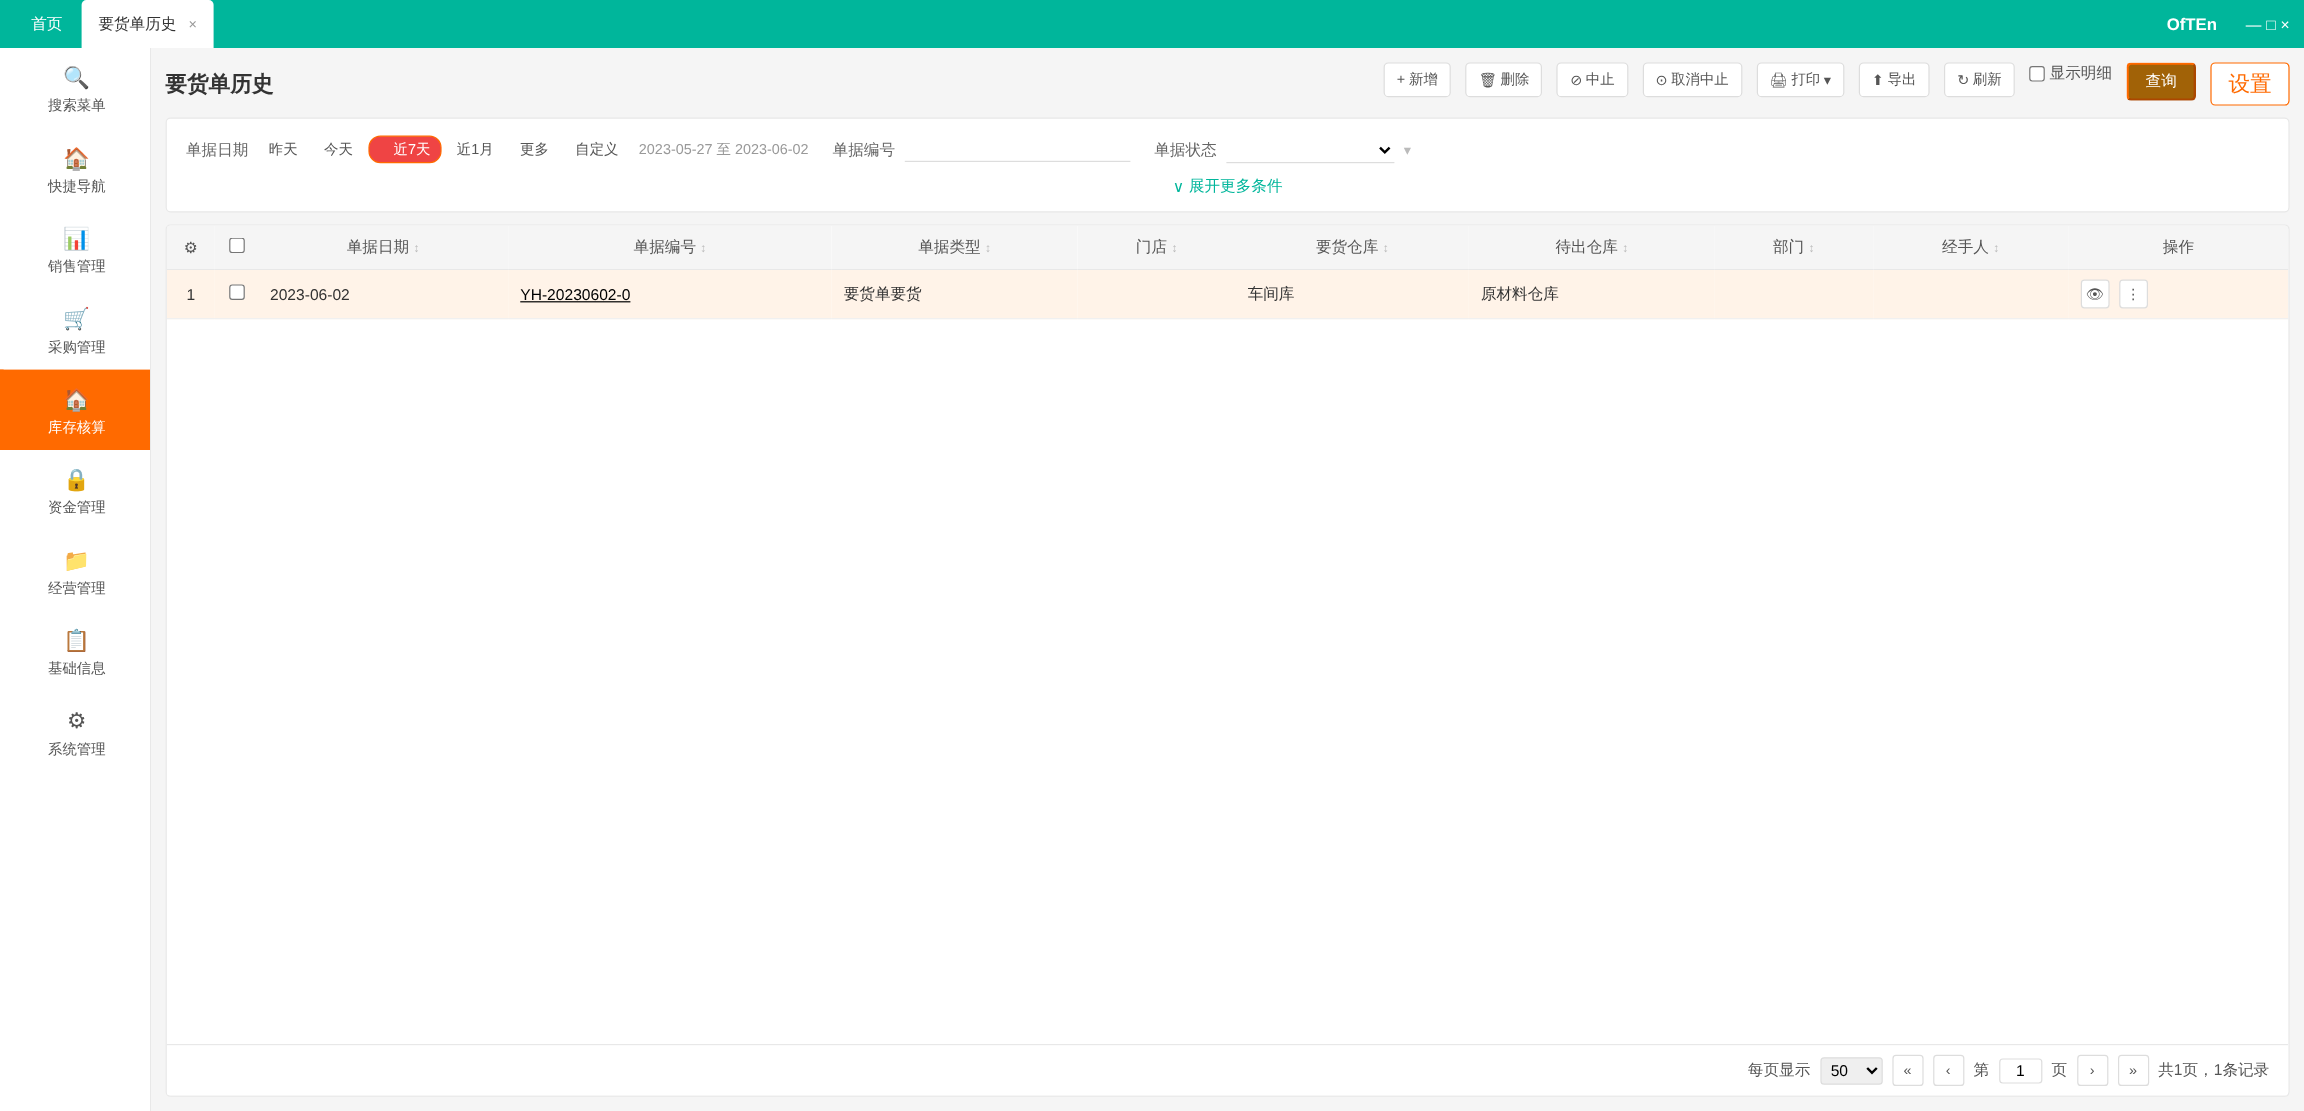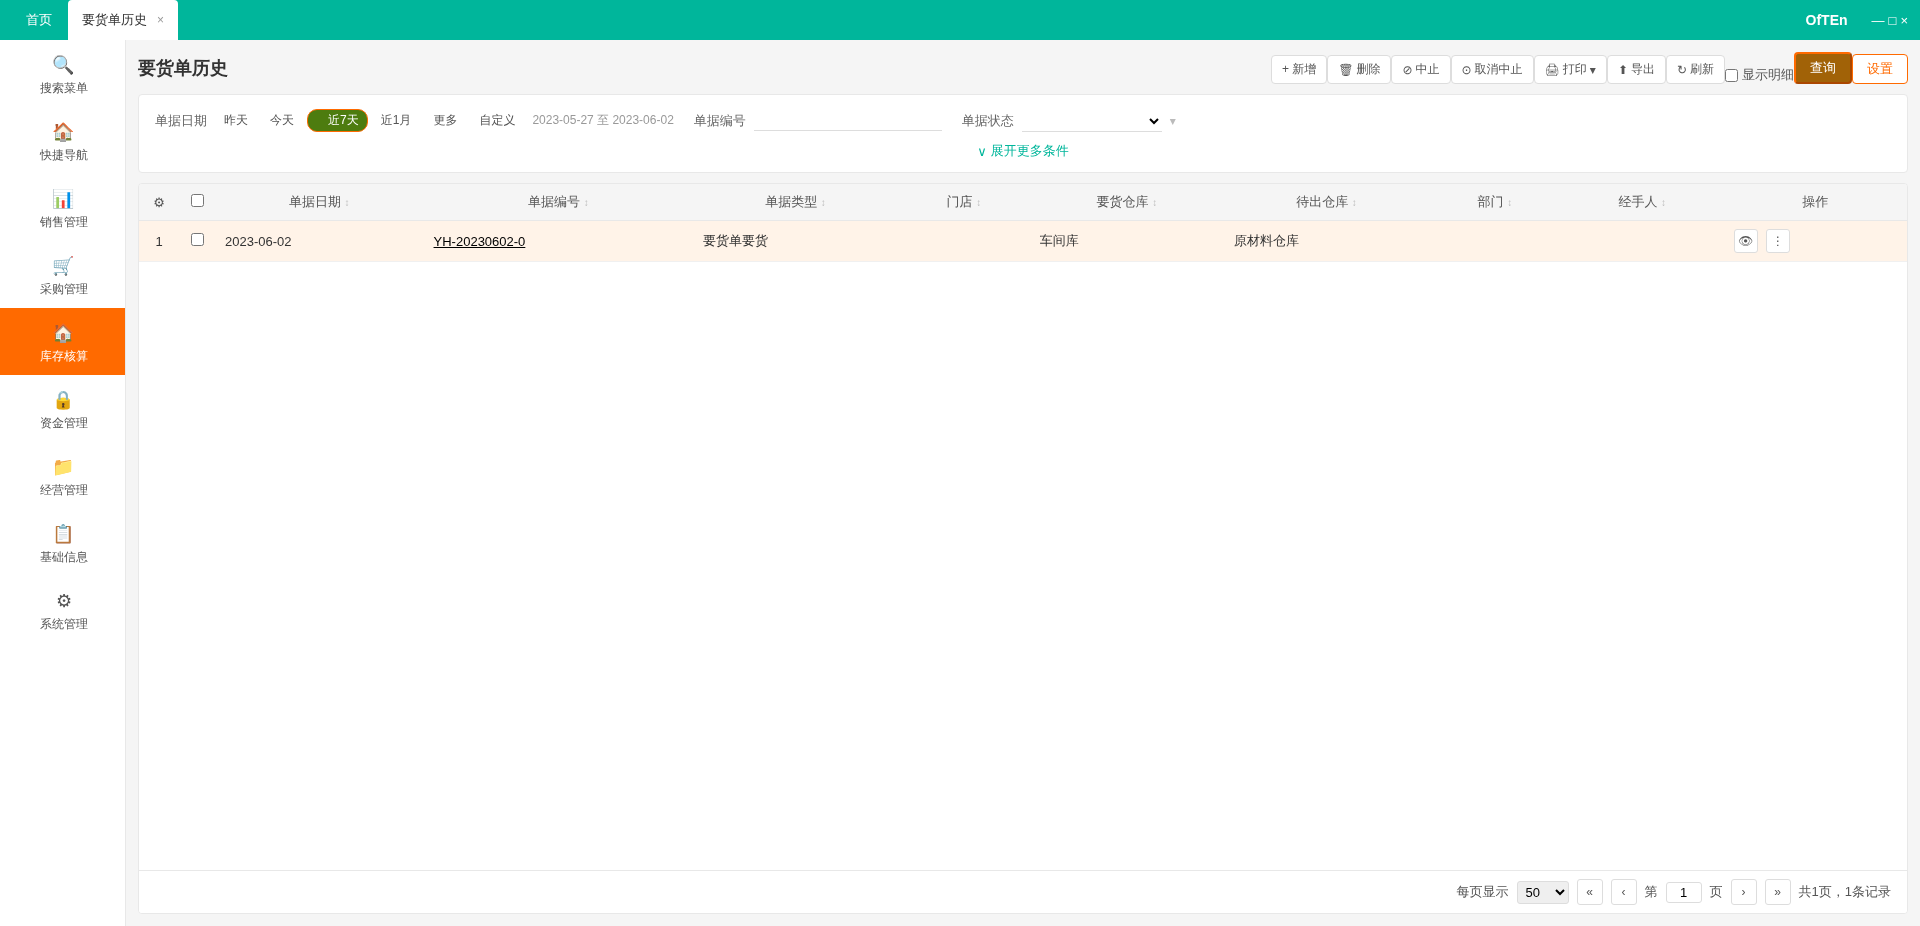--- a/index.html
+++ b/index.html
@@ -22,33 +22,33 @@
     
     .sidebar { width: 126px; background: #fff; border-right: 1px solid #e8e8e8; display: flex; flex-direction: column; flex-shrink: 0; }
     .sidebar-item { display: flex; flex-direction: column; align-items: center; padding: 14px 0 10px; cursor: pointer; color: #555; font-size: 12px; gap: 4px; border-left: 3px solid transparent; }
     .sidebar-item.active { background: #ff6a00; color: #fff; border-left-color: #ff6a00; }
     .sidebar-item .icon { font-size: 18px; }
 
     
     .content { flex: 1; display: flex; flex-direction: column; overflow: hidden; background: #f5f5f5; padding: 12px; gap: 10px; }
     .page-title { font-size: 18px; font-weight: bold; color: #333; margin-bottom: 0; }
     .page-header { display: flex; align-items: center; justify-content: space-between; }
-    .toolbar { display: flex; align-items: flex-end; gap: 0; }
+    .toolbar { display: flex; align-items: flex-start; gap: 12px; }
     .toolbar-btn { display: flex; align-items: center; gap: 3px; padding: 5px 10px; border: 1px solid #ddd; border-radius: 4px; background: #fff; cursor: pointer; font-size: 12px; color: #555; white-space: nowrap; }
     .btn-primary { background: #a16207; color: #fff; border-color: #ff6a00; border-radius: 4px; padding: 5px 14px; cursor: pointer; font-size: 13px; }
-    .btn-secondary { background: #fff; color: #ff6a00; border: 1px solid #ff6a00; border-radius: 4px; padding: 5px 14px; cursor: pointer; font-size: 13px; }
+    .btn-secondary { background: #fff; color: #ff6a00; border: 1px solid #ff6a00; border-radius: 4px; padding: 5px 14px; cursor: pointer; font-size: 18px; }
 
     
     .filter-card { background: #fff; border-radius: 4px; padding: 14px 16px 6px; border: 1px solid #e8e8e8; }
     .filter-row { display: flex; align-items: center; gap: 20px; flex-wrap: wrap; margin-bottom: 10px; }
     .filter-group { display: flex; align-items: center; gap: 8px; }
     .filter-label { color: #666; font-size: 13px; white-space: nowrap; }
     .date-shortcuts { display: flex; gap: 4px; align-items: center; }
     .date-btn { padding: 2px 8px; border-radius: 10px; font-size: 12px; cursor: pointer; border: 1px solid transparent; color: #555; }
-    .date-btn.active { background: #4d7c0f; color: #fff; border-color: #ff6a00; padding-left: 20px; }
+    .date-btn.active { background: #ef4444; color: #fff; border-color: #ff6a00; padding-left: 20px; }
     .date-range-text { font-size: 12px; color: #999; }
     .filter-input { border: none; border-bottom: 1px solid #ddd; outline: none; padding: 2px 6px; font-size: 13px; min-width: 140px; }
     .filter-select { border: none; border-bottom: 1px solid #ddd; outline: none; padding: 2px 6px; font-size: 13px; min-width: 140px; background: #fff; }
     .expand-more { display: flex; align-items: center; justify-content: center; gap: 4px; color: #00b69b; font-size: 13px; cursor: pointer; margin-bottom: 6px; }
 
     
     .table-card { background: #fff; border-radius: 4px; border: 1px solid #e8e8e8; flex: 1; display: flex; flex-direction: column; overflow: hidden; }
     .table-wrap { flex: 1; overflow: auto; }
     table { width: 100%; border-collapse: collapse; font-size: 13px; }
     thead th { background: #f5f5f5; padding: 9px 10px; text-align: center; color: #555; font-weight: normal; border-bottom: 1px solid #e8e8e8; white-space: nowrap; position: relative; }

